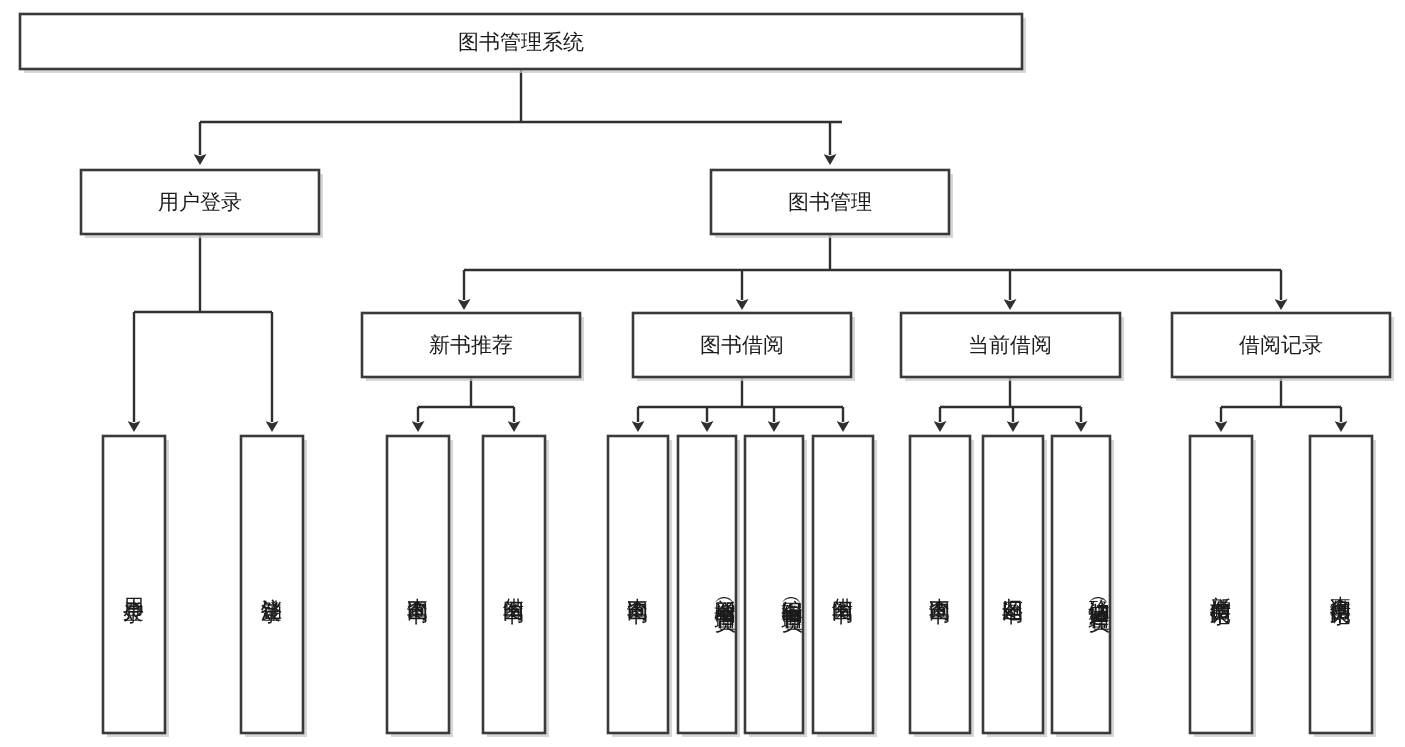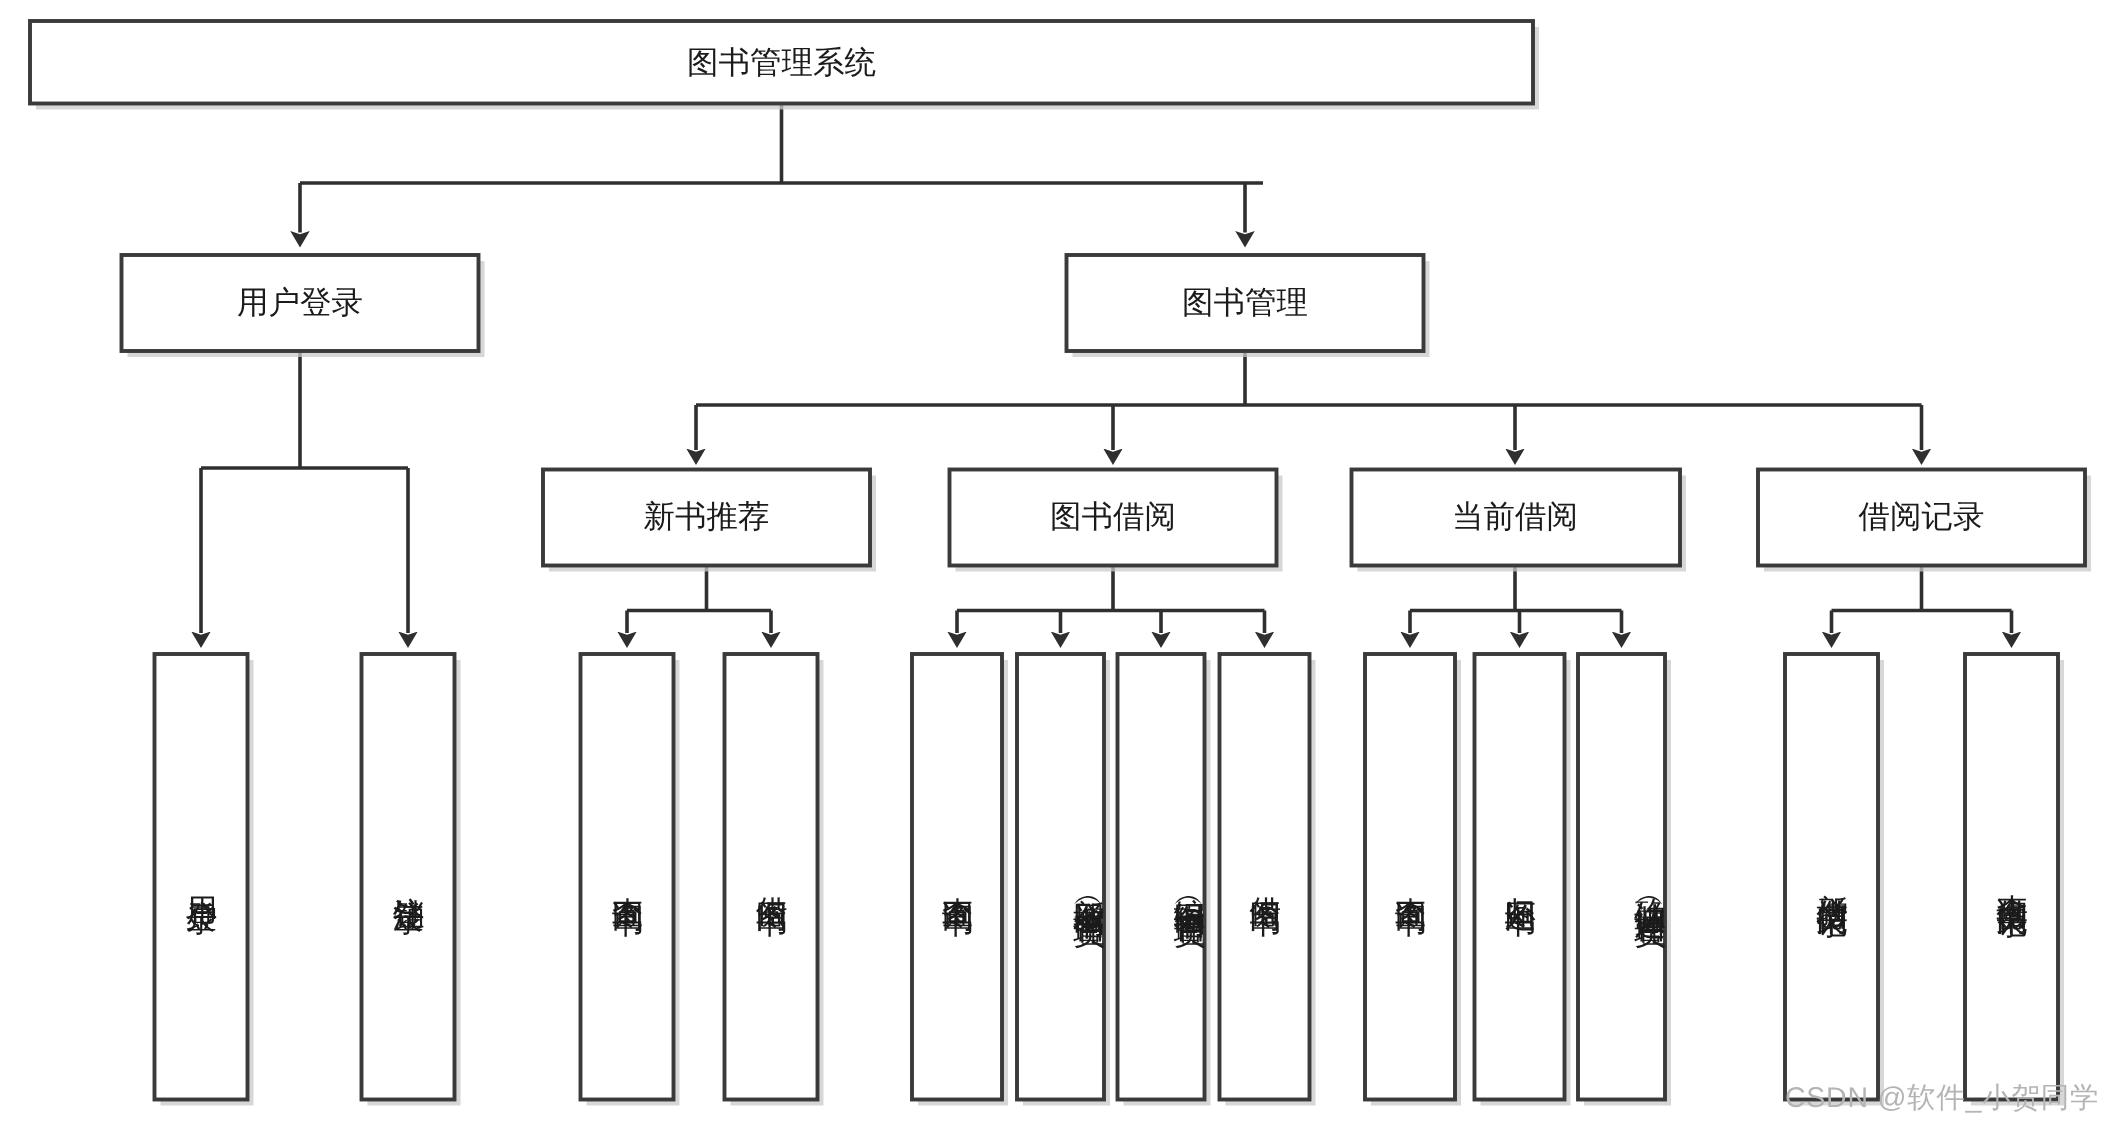--- a/index.html
+++ b/index.html
@@ -260,15 +260,14 @@
   <div class="vlabel" style="left:910px; top:436px; width:60px; height:297px;">查询图书</div>
 
   <div class="vlabel" style="left:983px; top:436px; width:60px; height:297px;">归还图书</div>
 
   <div class="vlabel" style="left:1052px; top:442px; width:58px; height:297px; align-items:flex-start;">确认归还（管理员）</div>
 
   <div class="vlabel" style="left:1190px; top:436px; width:62px; height:297px;">新增借阅记录</div>
 
   <div class="vlabel" style="left:1310px; top:436px; width:62px; height:297px;">查询借阅记录</div>
 
-  <div class="watermark" style="left:1190px; top:719px;">CSDN @软件_小贺同学</div>
 
 </div>
 
 </body></html>

